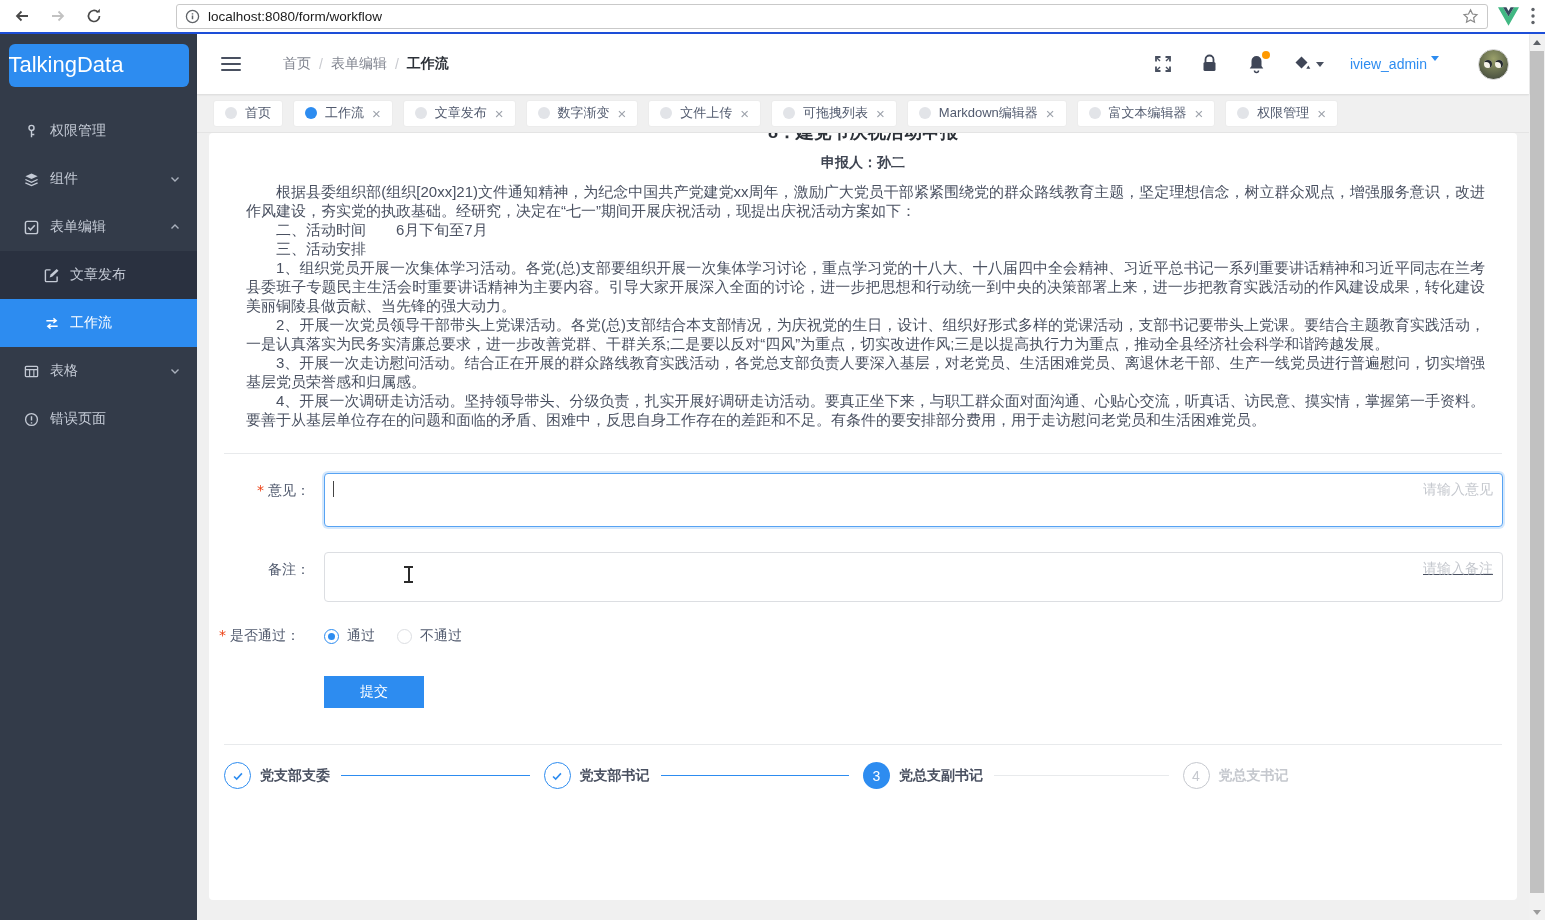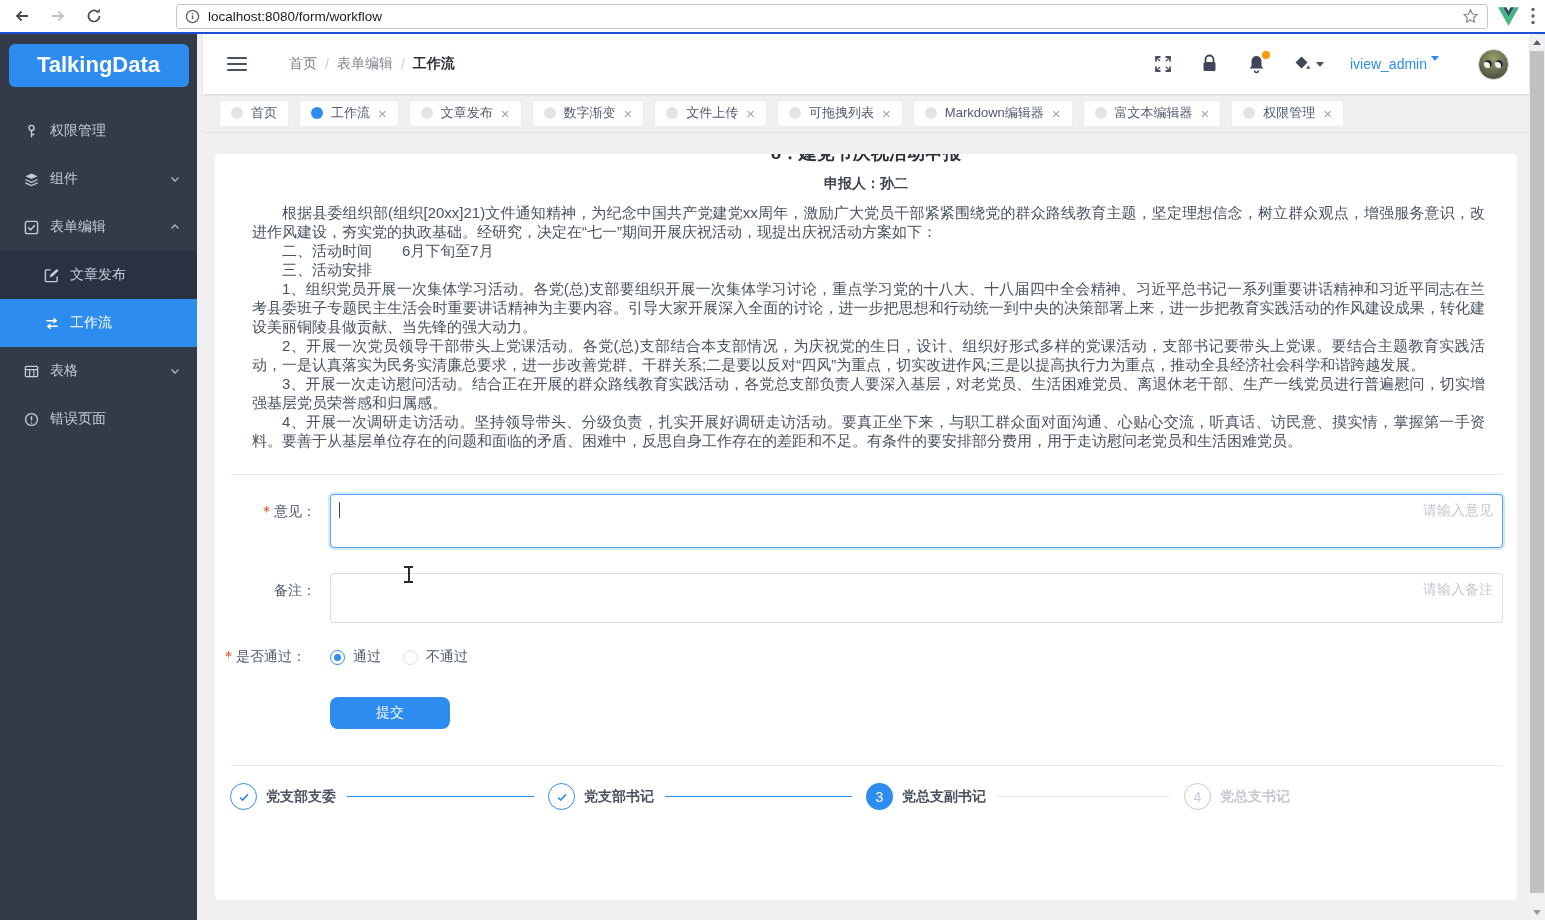--- a/index.html
+++ b/index.html
@@ -16,32 +16,32 @@
   .urlbar { flex:1; height:25px; margin-left:58px; border:1px solid #c9c9c9; border-radius:3px;
             display:flex; align-items:center; padding:0 8px; gap:8px; background:#fff; }
   .urlbar .url-text { font-size:13.5px; color:#1a1a1a; flex:1; }
   .chrome-right { display:flex; align-items:center; gap:12px; margin-left:10px; }
   
   .app { display:flex; height:886px; }
   
   .sidebar { width:197px; background:#333b49; flex:none; display:flex; flex-direction:column; }
   .logo-bar { height:62px; display:flex; align-items:center; justify-content:center; }
   .logo-box { width:180px; height:43px; background:#2d8cf0; border-radius:6px;
-              display:flex; align-items:center; justify-content:center;
-              color:#fff; font-size:22px; font-weight:bold; letter-spacing:0; }
+              display:flex; align-items:center; 
+              color:#fff; font-size:22px; font-weight:normal; letter-spacing:0; }
   .menu { padding-top:11px; font-size:14px; color:#c5cbd6; }
   .m-item { height:48px; display:flex; align-items:center; padding:0 16px 0 24px; cursor:pointer; }
   .m-item .m-ico { width:16px; height:16px; margin-right:10px; flex:none; display:flex; align-items:center; }
   .m-item .m-label { flex:1; }
   .submenu { background:#2a3140; }
   .submenu .m-item { padding-left:44px; }
   .m-item.active { background:#2d8cf0; color:#fff; }
   .chev { width:12px; height:12px; }
   
-  .main { flex:1; display:flex; flex-direction:column; background:#f0f0f0; min-width:0;padding-left:6px; }
+  .main { flex:1; display:flex; flex-direction:column; background:#f0f0f0; min-width:0; }
   .topbar { height:60px; background:#fff; display:flex; align-items:center; padding:0 20px 0 24px;
             box-shadow:0 1px 2px rgba(0,0,0,.1); position:relative; z-index:3; }
   .burger { width:20px; height:14px; display:flex; flex-direction:column; justify-content:space-between; cursor:pointer; margin-right:42px; }
   .burger i { display:block; height:2px; background:#495060; border-radius:1px; }
   .crumbs { font-size:14px; color:#80848f; display:flex; align-items:center; gap:8px; }
   .crumbs .sep { color:#c8cacf; }
   .crumbs .cur { color:#2c3138; font-weight:bold; }
   .top-right { margin-left:auto; display:flex; align-items:center; gap:25px; }
   .t-ico { position:relative; width:22px; height:22px; display:flex; align-items:center; justify-content:center; cursor:pointer; }
   .badge-dot { position:absolute; top:-2px; right:-2px; width:8px; height:8px; border-radius:50%; background:#ff9900; }
@@ -55,21 +55,21 @@
   .avatar::before { left:5px; } .avatar::after { right:5px; }
   
   .tagnav { height:39px; display:flex; align-items:center; gap:10px; padding:0 16px; background:#f0f0f0;
             border-bottom:1px solid #e4e4e4; }
   .tag { background:#fff; border:1px solid #ececec; border-radius:3px; height:27px; display:flex; align-items:center;
          gap:8px; padding:0 11px; font-size:13px; color:#515a6e; cursor:pointer; }
   .tag .dot { width:12px; height:12px; border-radius:50%; background:#e2e4e8; }
   .tag.active .dot { background:#2d8cf0; }
   .tag .x { color:#9ea3ac; font-size:15px; line-height:1; }
   
-  .content { flex:1; padding:0 12px 20px; min-height:0;margin-top:21px; }
+  .content { flex:1; padding:0 12px 20px; min-height:0; }
   .card { background:#fff; border-radius:4px; height:100%; overflow:hidden; padding:0 0 10px; }
   .doc-title { margin:-14px 0 0; text-align:center; font-size:18px; line-height:26px; color:#2c3138; font-weight:bold; }
   .applicant { text-align:center; font-size:14px; font-weight:bold; color:#3f4552; margin-top:9px; }
   .article { padding:10px 32px 0 37px; font-size:15px; line-height:19px; text-align:justify; color:#4a5161; }
   .article p { margin:0; text-indent:2em; }
   .divider { border:none; border-top:1px solid #e8eaec; margin:24px 15px 0; }
   
   .form { padding-top:19px; font-size:14px; }
   .f-row { display:flex; align-items:flex-start; margin-bottom:25px; }
   .f-label { width:101px; flex:none; text-align:right; padding-top:9px; color:#515a6e; }
@@ -81,21 +81,21 @@
   textarea.focused { border-color:#57a3f3; box-shadow:0 0 0 2px rgba(45,140,240,.2); }
   .text-caret { position:absolute; left:9px; top:8px; width:1px; height:16px; background:#444; }
   .radio-row { align-items:center; margin-bottom:0; }
   .radio-row .f-label { padding-top:0;text-align:center; }
   .radio-group { display:flex; align-items:center; gap:8px; margin-left:14px; }
   .radio { width:15px; height:15px; border-radius:50%; border:1px solid #dcdee2; background:#fff; position:relative; display:inline-block; }
   .radio.checked { border-color:#2d8cf0; }
   .radio.checked::after { content:""; position:absolute; left:3px; top:3px; width:7px; height:7px; border-radius:50%; background:#2d8cf0; }
   .radio-label { color:#515a6e; margin-right:14px; }
   .btn-row { margin:31px 0 0 115px; }
-  .btn-primary { background:#2d8cf0; color:#fff; border:none; border-radius:8px; width:120px; height:32px;
+  .btn-primary { background:#2d8cf0; color:#fff; border:none; border-radius:0; width:100px; height:32px;
                  font-size:14px; cursor:pointer; font-family:Liberation Mono, monospace; }
   
   .steps { display:flex; padding:17px 15px 0; }
   .step { width:25%; position:relative; display:flex; align-items:center; height:27px; }
   .s-circle { width:27px; height:27px; border-radius:50%; flex:none; display:flex; align-items:center; justify-content:center;
               font-size:14px; background:#fff; }
   .step.finish .s-circle { border:1.5px solid #2d8cf0; }
   .step.process .s-circle { background:#2d8cf0; color:#fff; }
   .step.wait .s-circle { border:1.5px solid #c5c8ce; color:#c5c8ce; }
   .s-title { margin-left:9px; font-size:14px; font-weight:bold; color:#495060; white-space:nowrap; }
@@ -378,21 +378,21 @@
           <div class="f-row">
             <label class="f-label"><span class="req">*</span><span>意见：</span></label>
             <div class="f-control">
               <textarea class="focused" rows="2" style="height: 54px;" placeholder="请输入意见"></textarea>
               <span class="text-caret"></span>
             </div>
           </div>
           <div class="f-row">
             <label class="f-label"><span>备注：</span></label>
             <div class="f-control">
-              <textarea rows="2" style="height: 50px;" placeholder="请输入备注"></textarea>
+              <textarea rows="2" style="height: 50px; text-decoration: underline;" placeholder="请输入备注"></textarea>
             </div>
           </div>
           <div class="f-row radio-row">
             <label class="f-label"><span class="req">*</span><span>是否通过：</span></label>
             <div class="radio-group">
               <span class="radio checked"></span>
               <span class="radio-label">通过</span>
               <span class="radio"></span>
               <span class="radio-label">不通过</span>
             </div>

